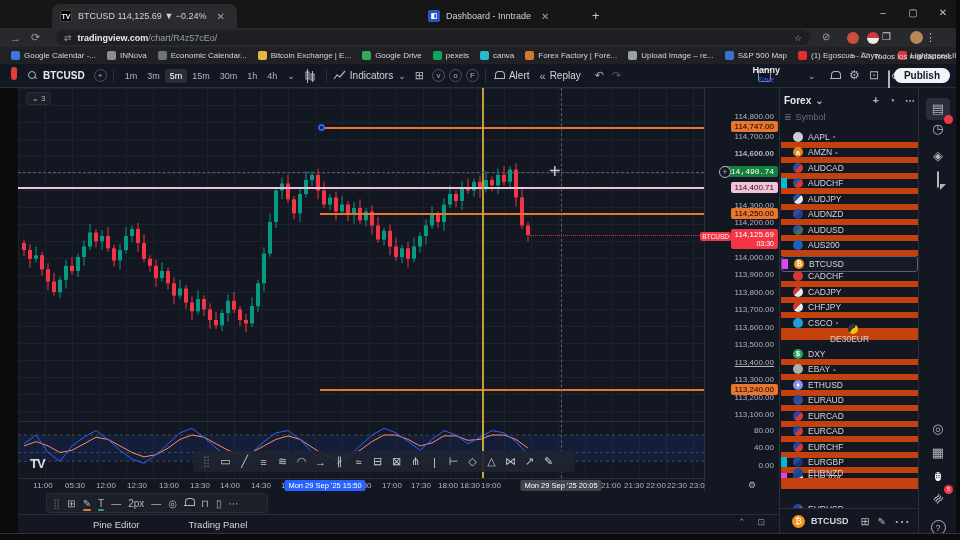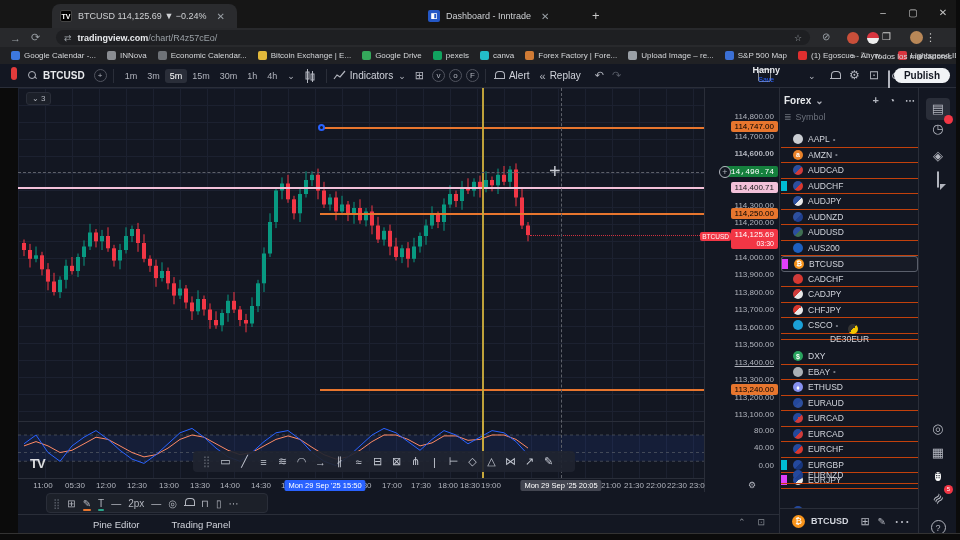--- a/index.html
+++ b/index.html
@@ -73,41 +73,41 @@
   .crossh-v { left:561px; top:88px; width:0; height:390px; border-left:1px dashed #5d6069; }
   #yline { left:482px; top:88px; width:2px; height:390px; background:#c7a93c; opacity:.95; }
   #yline2 { left:482px; top:421px; width:2px; height:57px; background:#c7a93c; opacity:.95; }
   #anchor-dot { left:318px; top:124px; width:7px; height:7px; border:2px solid #2962ff; border-radius:50%; background:#131722; }
   #plus-marker { left:719px; top:166px; width:12px; height:12px; border:1px solid #b2b5be; border-radius:50%; background:#131722; color:#b2b5be; font-size:9px; line-height:11px; text-align:center; }
   #cursor-cross { left:549px; top:160px; color:#c8cbd3; font-size:20px; font-weight:100; }
 
   
   #wl-head { position:absolute; left:4px; top:4px; width:131px; height:16px; display:flex; align-items:center; font-size:10px; font-weight:bold; color:#e8eaed; }
   #wl-filter { position:absolute; left:4px; top:24px; font-size:9px; color:#6a6f7a; display:flex; gap:4px; align-items:center;}
-  .wlrow { position:absolute; left:1px; width:137px; height:15.5px; display:flex; align-items:center; font-size:8.5px; color:#d1d4dc; border-bottom:1px solid #c2410c; }
+  .wlrow { position:absolute; left:1px; width:137px; height:15.5px; display:flex; align-items:center; font-size:8.5px; color:#d1d4dc; border-bottom:6px solid #c2410c; }
   .wlrow .sicon { width:10px; height:10px; border-radius:50%; margin:0 5px 0 12px; flex:0 0 auto; display:flex; align-items:center; justify-content:center; font-size:7px; color:#fff; font-weight:bold; }
   .wlrow.sel { border:1px solid #5a5f6b; border-radius:3px; background:#171b26; }
   .wlmark { position:absolute; left:0; width:6px; height:10px; }
   .wldot { color:#787d87; margin-left:3px; font-size:8px; }
 
   
   .ric { position:absolute; left:7px; width:24px; height:22px; text-align:center; font-size:13px; color:#b2b5be; line-height:22px; }
   .ric.selbg { background:#2a2e39; border-radius:4px; }
   .badge { position:absolute; right:-3px; top:-3px; min-width:9px; height:9px; background:#f23645; border-radius:5px; font-size:6px; color:#fff; line-height:9px; text-align:center; padding:0 1px; }
   .bubble { position:relative; width:12px; height:9px; border:1px solid #b2b5be; border-radius:2px; margin:6px auto 0; }
   .bubble:after { content:""; position:absolute; left:2px; bottom:-3px; border:3px solid transparent; border-top-color:#b2b5be; border-left-color:#b2b5be; width:0; height:0; }
   .apps { width:18px; height:18px; background:#fff; border-radius:50%; margin:2px auto; color:#131722; font-size:8px; line-height:18px; }
 
   
   #botrow { left:18px; top:492px; width:761px; height:22px; background:#131722; }
   #draw-state { position:absolute; left:28px; top:1px; width:222px; height:20px; background:#1c2029; border:1px solid #2a2e39; border-radius:4px; display:flex; align-items:center; gap:7px; padding:0 6px; font-size:10px; color:#b2b5be; }
   .underln { position:relative; }
   .underln:after { content:""; position:absolute; left:0; right:0; bottom:-2px; height:2px; background:var(--uc); border-radius:1px; }
   #clockutc { position:absolute; left:739px; top:494px; width:125px; text-align:right; font-size:9px; color:#d1d4dc; }
-  #tabsrow { left:18px; top:514px; width:761px; height:19px; background:#131722; border-top:1px solid #2a2e39; display:flex; align-items:center; gap:32px; padding-left:75px; font-size:9.5px; color:#d1d4dc; }
+  #tabsrow { left:18px; top:514px; width:761px; height:19px; background:#131722; border-top:1px solid #2a2e39; display:flex; align-items:center; gap:49px; padding-left:75px; font-size:9.5px; color:#d1d4dc; }
   #panel-ctl { position:absolute; left:738px; top:517px; font-size:9px; color:#868b93; display:flex; gap:12px; }
   #wl-bottom { left:779px; top:508px; width:139px; height:25px; background:#131722; border-top:1px solid #2a2e39; border-left:1px solid #2a2e39; display:flex; align-items:center; }
   #bottom-edge { left:0; top:533px; width:960px; height:7px; background:#0b0b0b; border-top:1px solid #333; }
 
   
   #draw-tools { left:193px; top:451px; width:382px; height:21px; background:rgba(32,36,48,.92); border-radius:4px; display:flex; align-items:center; gap:4px; padding:0 6px; color:#c5c9d3; font-size:11px; }
   #draw-tools span { width:15px; text-align:center; }
 
   #legend-box { left:26px; top:92px; padding:1px 5px; background:#1c2029; border:1px solid #2a2e39; border-radius:3px; font-size:8px; color:#b2b5be; }
   #tvlogo { left:30px; top:456px; font-size:13px; font-weight:bold; color:rgba(255,255,255,.85); letter-spacing:-1px; }

